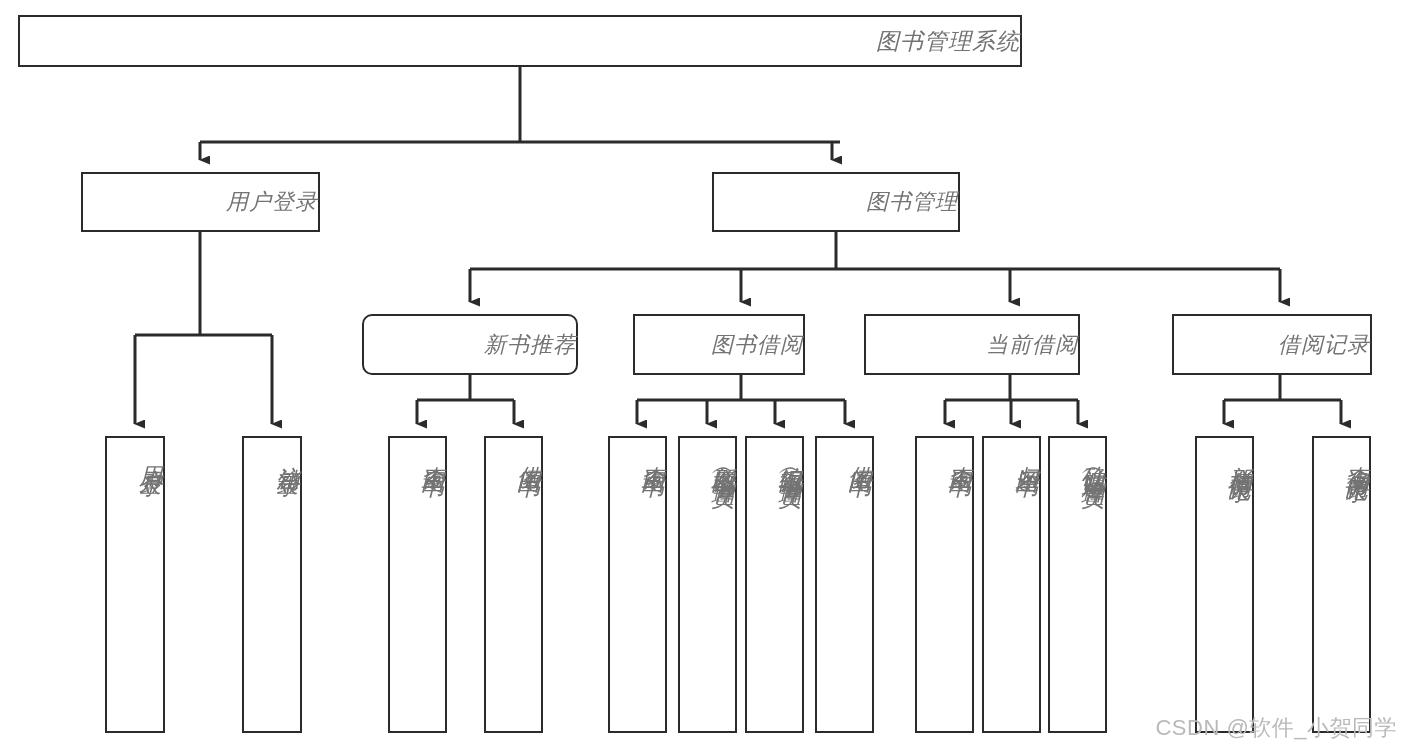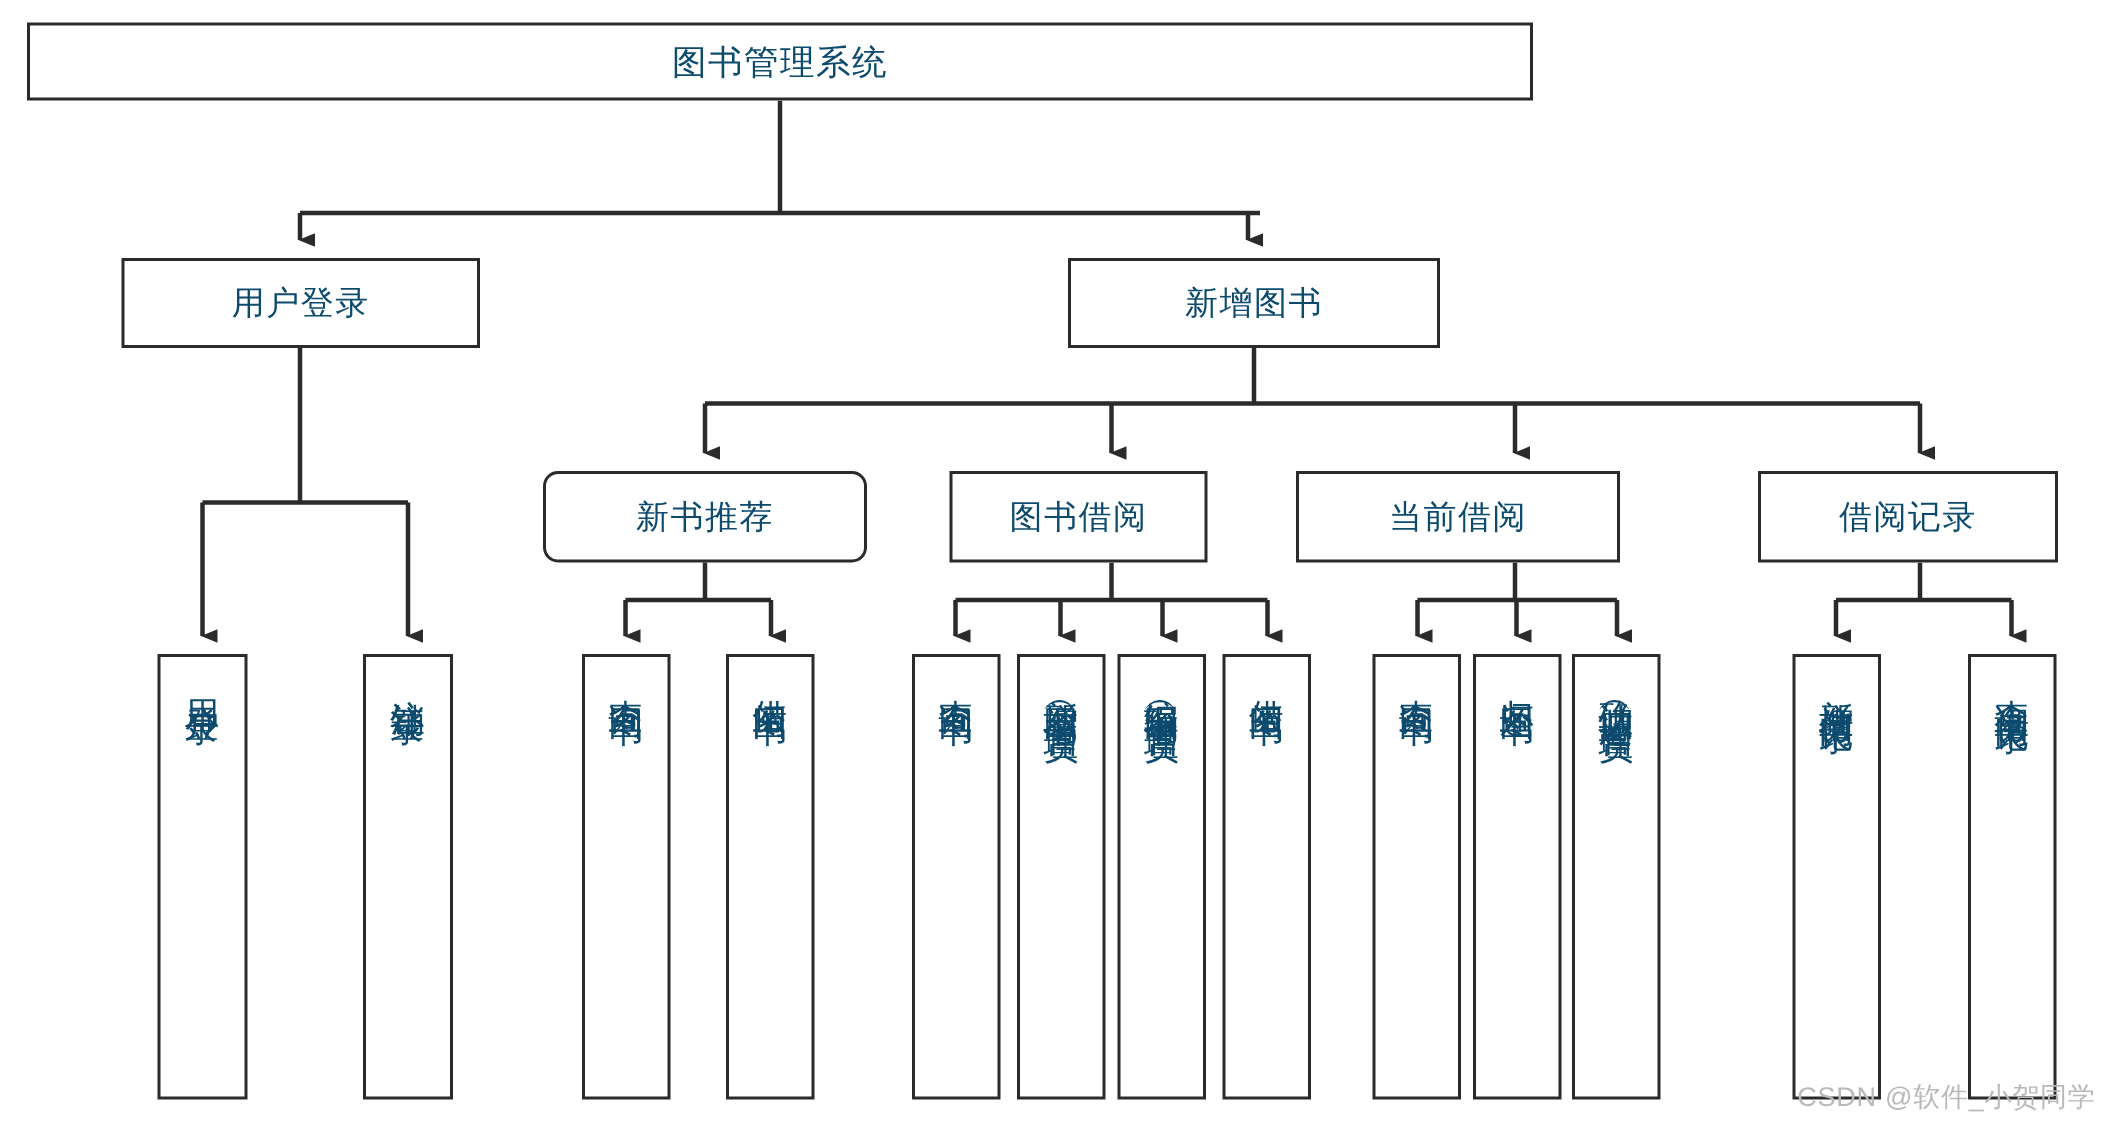--- a/index.html
+++ b/index.html
@@ -11,42 +11,43 @@
   }
   #stage{position:relative;width:1405px;height:747px;}
   #wires{position:absolute;left:0;top:0;width:1405px;height:747px;}
   .node{
     position:absolute;
     box-sizing:border-box;
     background:#ffffff;
     border:2px solid #2b2b2b;
     display:flex;
     align-items:center;
-    justify-content:center;
-    color:#0c4a6e;
+    justify-content:flex-end;
+    color:#737373;
+    font-style:italic;
   }
   .node.horiz{font-size:22px;letter-spacing:1px;}
   .node.root{font-size:23px;}
   .node.vert{
     padding-top:10px;
     align-items:flex-start;
   }
   .vlabel{
     writing-mode:vertical-rl;
     text-orientation:upright;
     font-size:23px;
     line-height:1.06;
     letter-spacing:3px;
     white-space:nowrap;
   }
   .watermark{
     position:absolute;
     right:8px;
     bottom:4px;
-    font-size:18px;
+    font-size:22px;
     color:#b9b9b9;
     letter-spacing:.5px;
     white-space:nowrap;
   }
 </style>
 </head>
 <body>
 
 <div id="stage">
 
@@ -101,21 +102,21 @@
   </svg>
 
   <div class="node horiz root" style="left:18px;top:15px;width:1004px;height:52px;">
     <span>图书管理系统</span>
   </div>
 
   <div class="node horiz" style="left:81px;top:172px;width:239px;height:60px;">
     <span>用户登录</span>
   </div>
   <div class="node horiz" style="left:712px;top:172px;width:248px;height:60px;">
-    <span>新增图书</span>
+    <span>图书管理</span>
   </div>
 
   <div class="node horiz" style="left:362px;top:314px;width:216px;height:61px;border-radius:10px;">
     <span>新书推荐</span>
   </div>
   <div class="node horiz" style="left:633px;top:314px;width:172px;height:61px;">
     <span>图书借阅</span>
   </div>
   <div class="node horiz" style="left:864px;top:314px;width:216px;height:61px;">
     <span>当前借阅</span>

